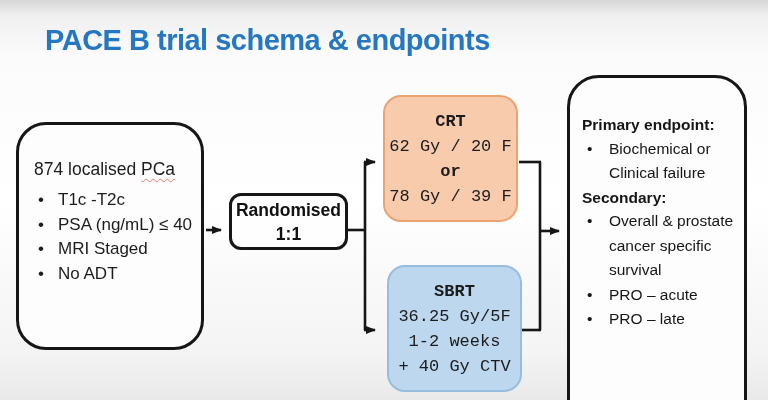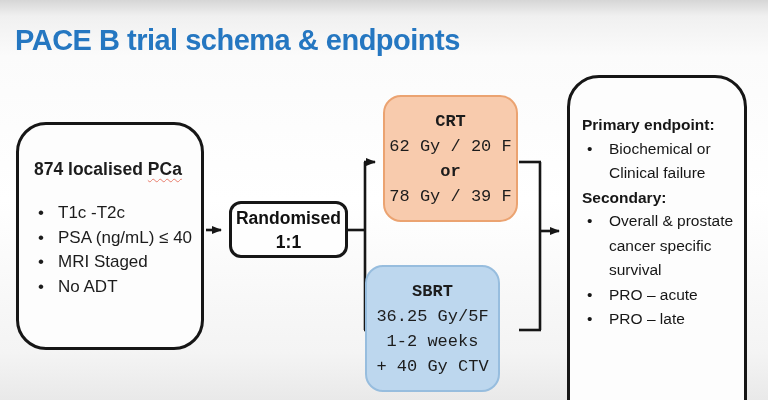--- a/index.html
+++ b/index.html
@@ -10,44 +10,44 @@
   }
   .slide {
     position: relative;
     width: 768px;
     height: 400px;
     background: linear-gradient(180deg, #d6d6d6 0%, #f0f0f0 4%, #fbfbfb 14%, #ffffff 50%, #f4f4f4 88%, #e9e9e9 100%);
     overflow: hidden;
   }
   .title {
     position: absolute;
-    left: 15px;
+    left: 45px;
     top: 24px;
     font-size: 29px;
     font-weight: bold;
     color: #2577c1;
     letter-spacing: -0.5px;
     white-space: nowrap;
   }
   .box { position: absolute; background: #fdfdfd; }
   .black-box { border: 3px solid #161616; }
 
   
   .left-box {
     left: 16px; top: 122px;
     width: 188px; height: 228px;
     border-radius: 30px;
     padding: 34px 4px 0 15px;
     font-size: 17px;
     color: #1c1c1c;
   }
   .left-box .heading {
-    font-weight: bold;
+    font-weight: normal;
     font-size: 17.5px;
-    margin-bottom: 21px;
+    margin-bottom: 8px;
     white-space: nowrap;
   }
   .squiggle {
     text-decoration: underline;
     text-decoration-style: wavy;
     text-decoration-color: #e87e6d;
     text-decoration-thickness: 1px;
     text-underline-offset: 3px;
   }
   .bullet-row { display: flex; line-height: 24.5px; }
@@ -55,21 +55,21 @@
     content: "\2022";
     width: 20px;
     flex: 0 0 20px;
     text-align: left;
     padding-left: 4px;
   }
   .bullet-row .bt { flex: 1; white-space: nowrap; }
 
   
   .rand-box {
-    left: 229px; top: 201px;
+    left: 229px; top: 193px;
     width: 119px; height: 57px;
     border-radius: 12px;
     display: flex; flex-direction: column;
     align-items: center; justify-content: center;
     font-weight: bold; font-size: 17.5px;
     line-height: 24px;
     color: #111;
     background: #fefefe;
   }
 
@@ -79,21 +79,21 @@
     border-radius: 18px;
     display: flex; flex-direction: column;
     align-items: center; justify-content: center;
     text-align: center;
     font-size: 17px;
     line-height: 25px;
     color: #1c1c1c;
     font-family: Liberation Mono, monospace;
   }
   .crt-box { left: 383px; top: 95px; background: #f8cbad; border: 2px solid #eba371; }
-  .sbrt-box { left: 365px; top: 265px; background: #bdd7ee; border: 2px solid #97bdde; }
+  .sbrt-box { left: 387px; top: 265px; background: #bdd7ee; border: 2px solid #97bdde; }
   .arm-box .b { font-weight: bold; }
   .arm-box div { white-space: nowrap; }
 
   
   .end-box {
     left: 567px; top: 75px;
     width: 180px; height: 362px;
     border-radius: 32px;
     padding: 35px 4px 0 12px;
     font-size: 15.5px;

